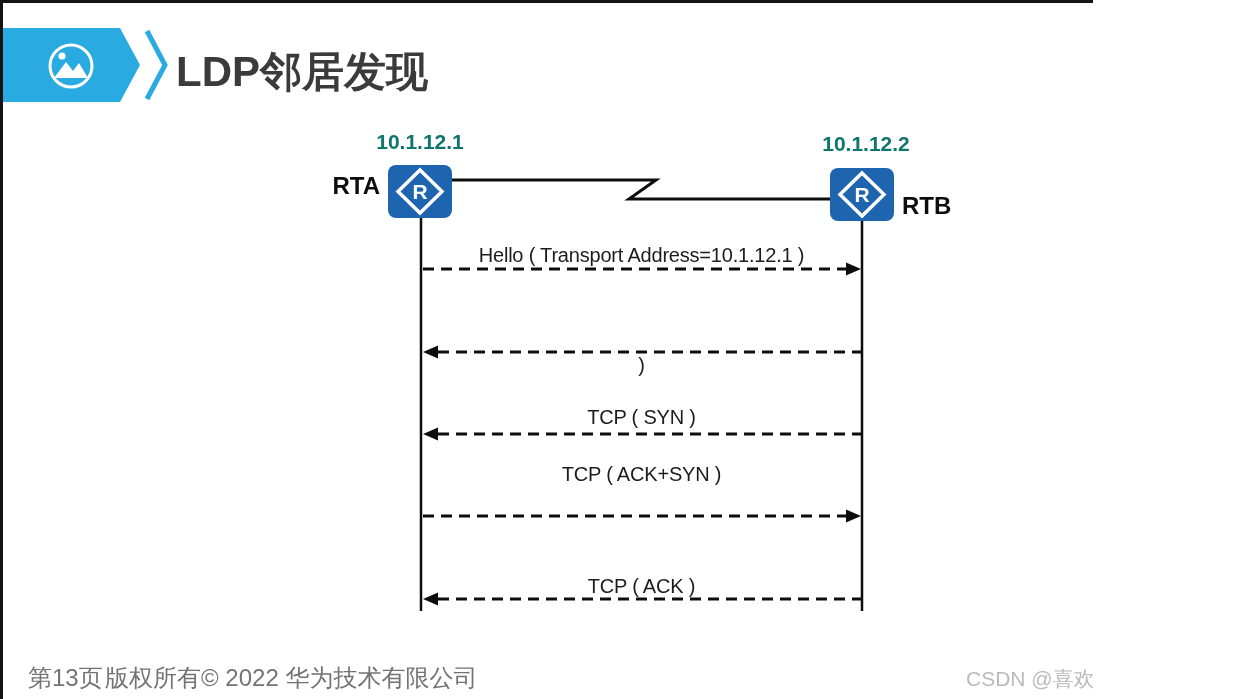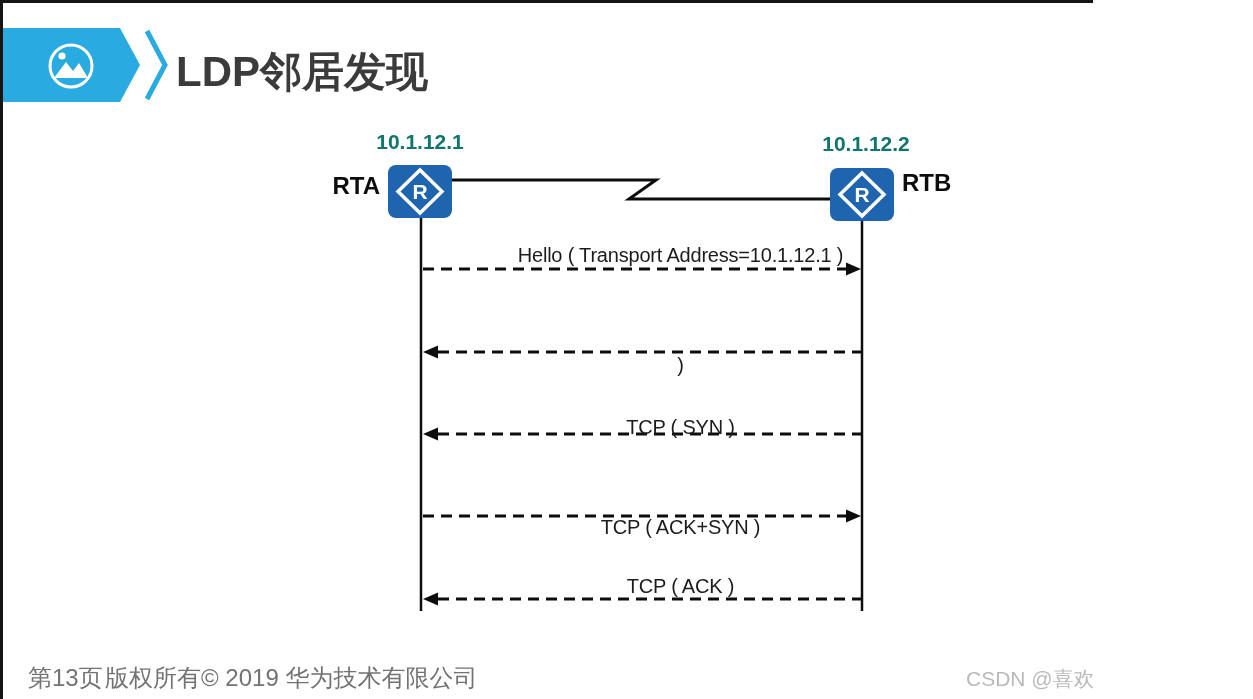--- a/index.html
+++ b/index.html
@@ -15,21 +15,21 @@
   
   .title{
     left:176px;top:44px;font-size:42px;font-weight:800;color:#3b3b3b;
     letter-spacing:0px;white-space:nowrap;
   }
   
   .ip{font-size:21px;font-weight:700;color:#0f766e;width:140px;text-align:center;white-space:nowrap;}
   .rname{font-size:24px;font-weight:700;color:#0d0d0d;white-space:nowrap;}
   .msg{
     left:421px;width:441px;text-align:center;font-size:20px;
-    color:#1c1c1c;font-weight:500;letter-spacing:-0.2px;white-space:nowrap;margin-left:39px;
+    color:#1c1c1c;font-weight:500;letter-spacing:-0.2px;white-space:nowrap;
   }
   .router-letter{
     width:44px;text-align:center;color:#ffffff;font-weight:700;font-size:21px;
   }
   
   .foot{font-size:24px;color:#737373;white-space:nowrap;}
   .huawei-word{
     font-size:20px;font-weight:900;color:#2b2b2b;letter-spacing:1px;white-space:nowrap;
     transform:scaleY(1.08);
   }
@@ -88,30 +88,30 @@
       <polygon points="862,173 884,194.5 862,216 840,194.5" fill="none" stroke="#ffffff" stroke-width="3.5"></polygon>
     </g>
   </svg>
 
   <div class="abs router-letter" style="left:398px;top:180px">R</div>
   <div class="abs router-letter" style="left:840px;top:183px">R</div>
 
   <div class="abs ip" style="left:350px;top:130px">10.1.12.1</div>
   <div class="abs ip" style="left:796px;top:132px">10.1.12.2</div>
   <div class="abs rname" style="left:300px;top:172px;width:80px;text-align:right">RTA</div>
-  <div class="abs rname" style="left:902px;top:169px">RTB</div>
+  <div class="abs rname" style="left:902px;top:192px">RTB</div>
 
   <div class="abs msg" style="top:244px">Hello ( Transport Address=10.1.12.1 )</div>
   <div class="abs msg" style="top:354px">)</div>
-  <div class="abs msg" style="top:416px">TCP ( SYN )</div>
-  <div class="abs msg" style="top:516px">TCP ( ACK+SYN )</div>
+  <div class="abs msg" style="top:406px">TCP ( SYN )</div>
+  <div class="abs msg" style="top:463px">TCP ( ACK+SYN )</div>
   <div class="abs msg" style="top:575px">TCP ( ACK )</div>
 
   <div class="abs foot" style="left:28px;top:662px">第13页</div>
-  <div class="abs foot" style="left:105px;top:662px">版权所有© 2019 华为技术有限公司</div>
+  <div class="abs foot" style="left:105px;top:662px">版权所有© 2022 华为技术有限公司</div>
 
   <div class="abs watermark" style="left:966px;top:665px">CSDN @喜欢章若楠的网友小白</div>
 
   <div class="abs logo-wrap" style="left:1092px;top:612px;width:150px;height:50px">
     <svg width="52" height="46" style="position:absolute;left:0;top:2px">
       <g transform="translate(26,42)" fill="#D2232E">
         <path d="M0,0 C-4,-7 -4,-16 0,-21 C4,-16 4,-7 0,0 Z" transform="rotate(-90)"></path>
         <path d="M0,0 C-4,-7 -4,-17 0,-22 C4,-17 4,-7 0,0 Z" transform="rotate(-64)"></path>
         <path d="M0,0 C-4,-8 -4,-18 0,-24 C4,-18 4,-8 0,0 Z" transform="rotate(-39)"></path>
         <path d="M0,0 C-4,-8 -4,-19 0,-25 C4,-19 4,-8 0,0 Z" transform="rotate(-13)"></path>

